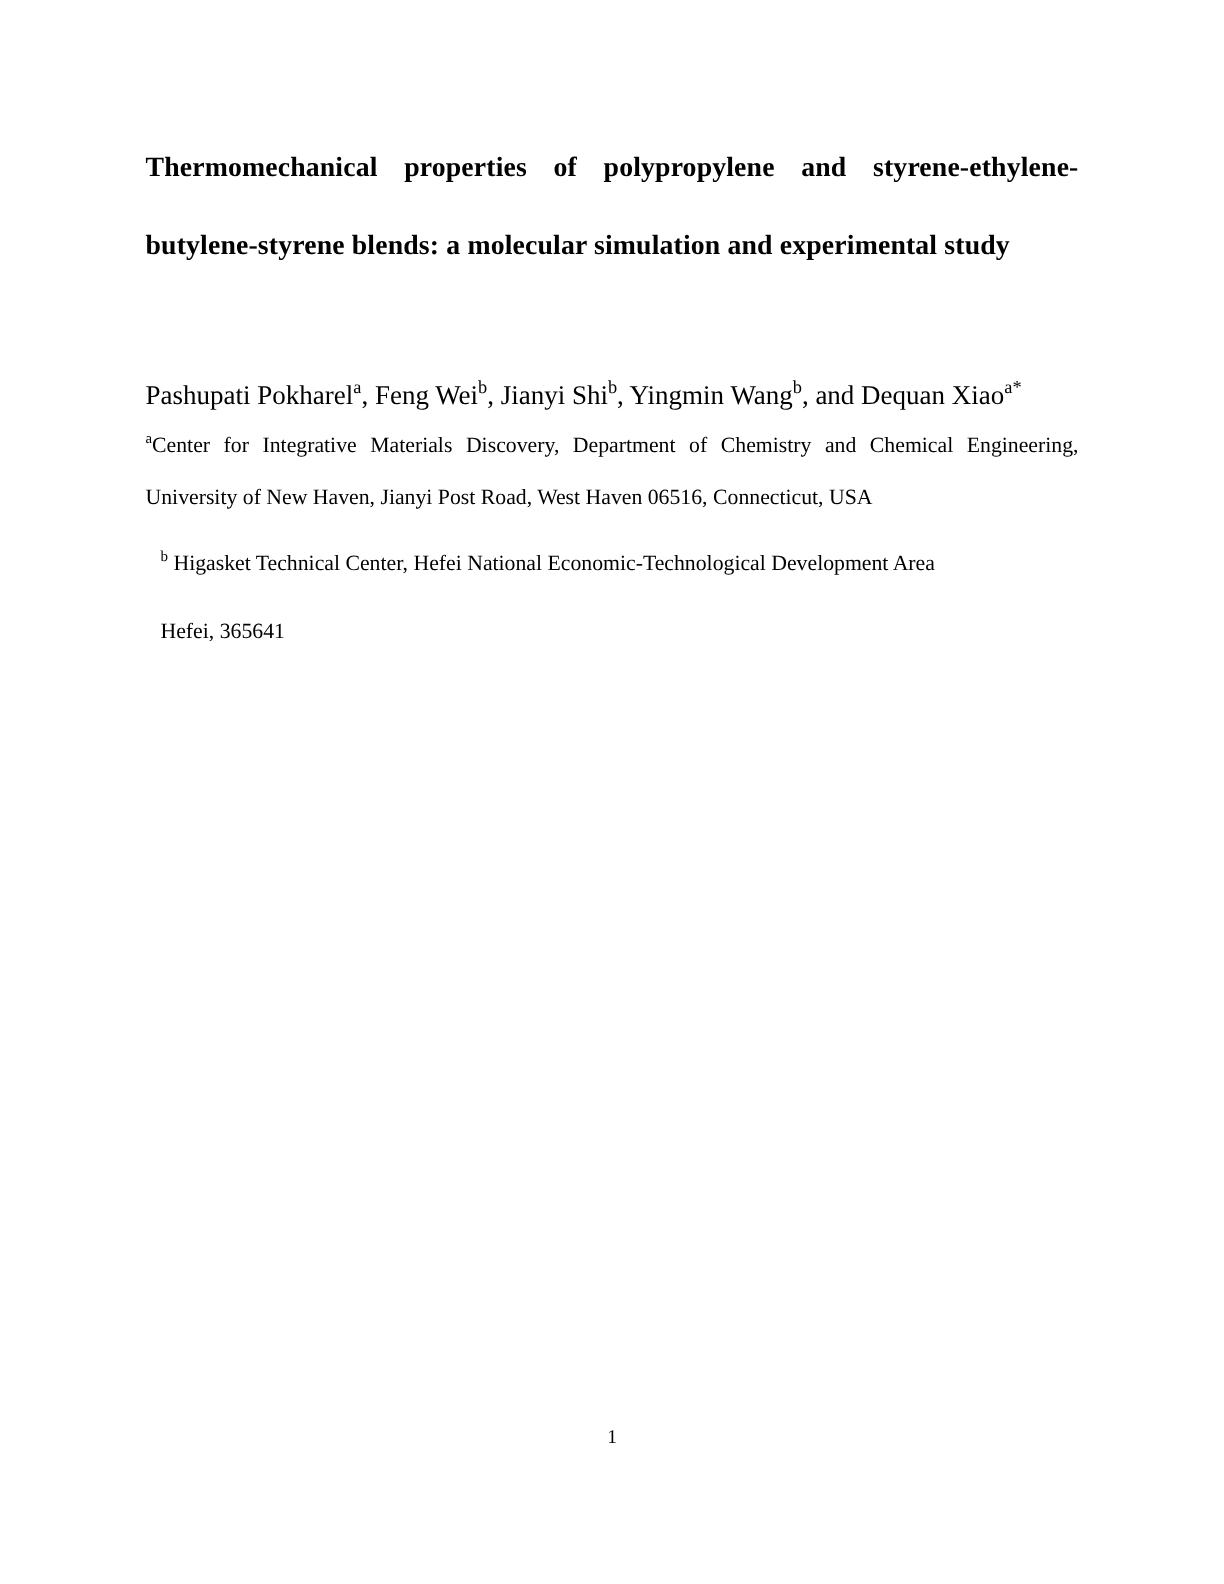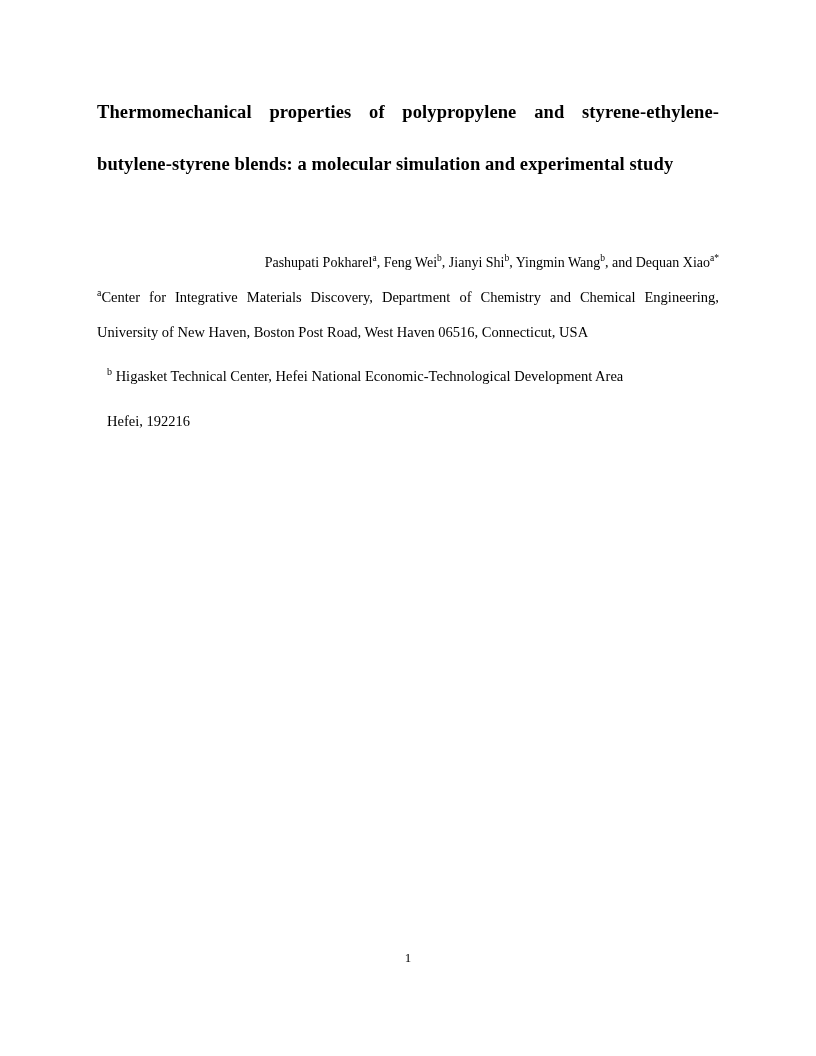--- a/index.html
+++ b/index.html
@@ -31,24 +31,24 @@
     line-height: 52px;
     text-align: justify;
     text-align-last: left;
     letter-spacing: 0.1px;
     margin: 0;
   }
   .authors-block {
     margin-top: 56px;
   }
   .authors {
-    font-size: 14px;
+    font-size: 18px;
     line-height: 34px;
     margin: 0;
-    text-align: right;
+    text-align: left;
   }
   .affil {
     font-size: 14.5px;
     line-height: 34.5px;
     margin: 0;
     text-align: justify;
     text-align-last: left;
   }
   .affil-b {
     font-size: 14.5px;
@@ -82,24 +82,24 @@
 <div class="page">
 
   <div class="content">
 
     <h1 class="title">Thermomechanical properties of polypropylene and styrene-ethylene-butylene-styrene blends: a molecular simulation and experimental study</h1>
 
     <div class="authors-block">
 
       <p class="authors"><span>Pashupati Pokharel</span><sup>a</sup><span>, Feng Wei</span><sup>b</sup><span>, Jianyi Shi</span><sup>b</sup><span>, Yingmin Wang</span><sup>b</sup><span>, and Dequan Xiao</span><sup>a*</sup></p>
 
-      <p class="affil"><sup>a</sup><span>Center for Integrative Materials Discovery, Department of Chemistry and Chemical Engineering, University of New Haven, Boston Post Road, West Haven 06516, Connecticut, USA</span></p>
+      <p class="affil"><sup>a</sup><span>Center for Integrative Materials Discovery, Department of Chemistry and Chemical Engineering, University of New Haven, Jianyi Post Road, West Haven 06516, Connecticut, USA</span></p>
 
       <p class="affil-b"><span class="supmark">b</span> <span>Higasket Technical Center, Hefei National Economic-Technological Development Area</span></p>
 
-      <p class="affil-b">Hefei, 192216</p>
+      <p class="affil-b">Hefei, 365641</p>
 
     </div>
   </div>
 
   <div class="page-number">1</div>
 
 </div>
 
 </body></html>

